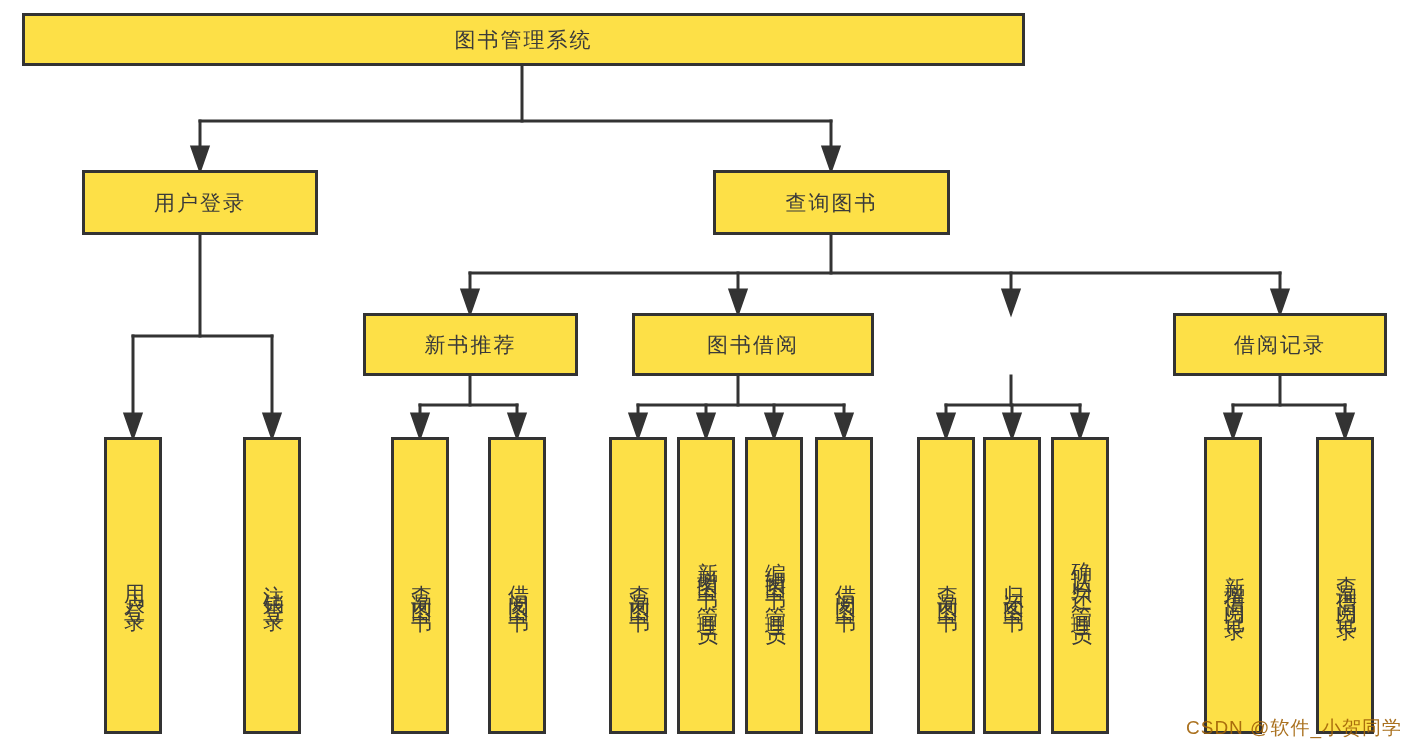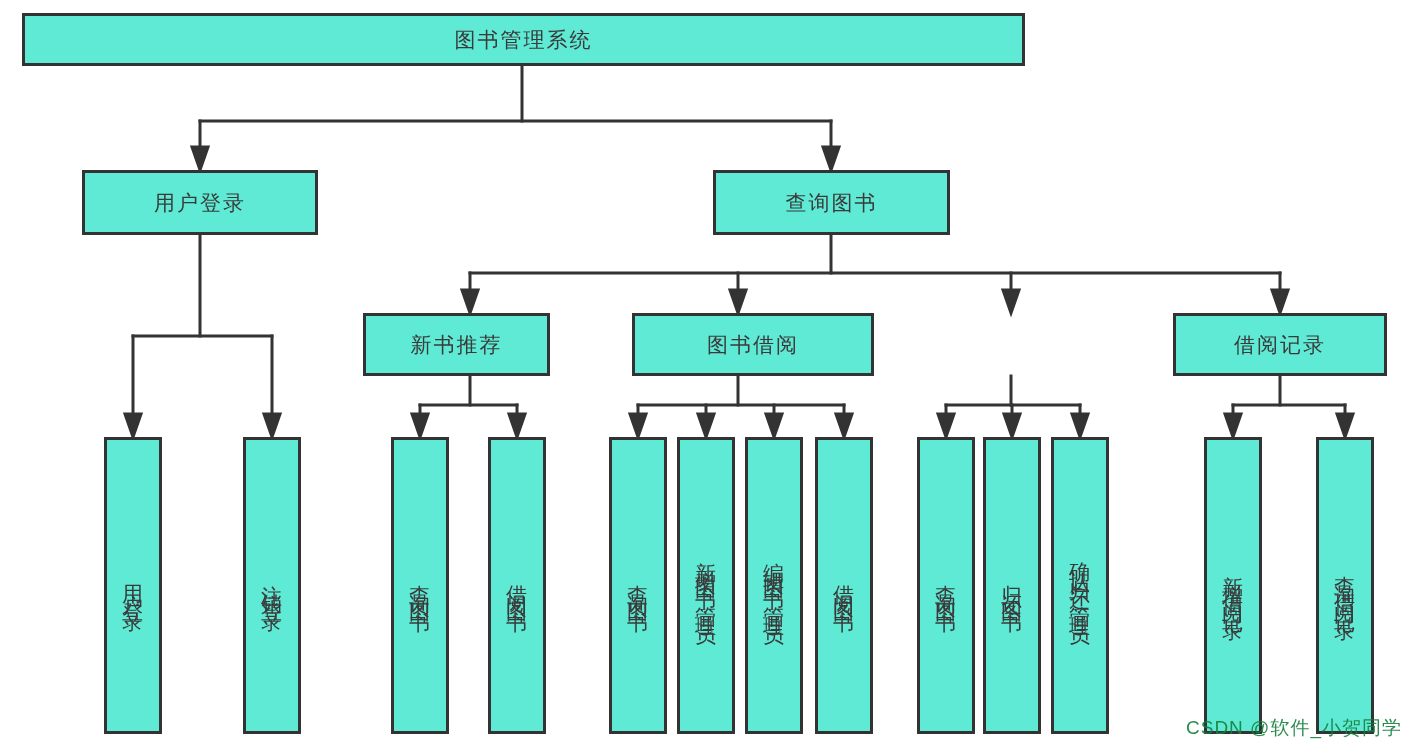--- a/index.html
+++ b/index.html
@@ -2,34 +2,34 @@
 <html><head>
 <meta charset="utf-8">
 <style>
   html,body{margin:0;padding:0;background:#ffffff;}
   .stage{
     position:relative;width:1405px;height:747px;background:#ffffff;
     font-family:"Liberation Sans","DejaVu Sans",sans-serif;overflow:hidden;
   }
   svg.wires{position:absolute;left:0;top:0;width:1405px;height:747px;}
   .box{
-    position:absolute;box-sizing:border-box;border:3px solid #333333;background:#5eead4;
+    position:absolute;box-sizing:border-box;border:3px solid #333333;background:#fde047;
     display:flex;align-items:center;justify-content:center;
-    color:#3a3a3a;font-size:21px;letter-spacing:2px;text-align:center;
+    color:#3a3a3a;font-size:21px;letter-spacing:2px;text-align:center;font-family:Liberation Mono, monospace;
   }
   .lvl1{top:170px;height:65px;}
   .lvl2{top:313px;height:63px;}
   .leaf{
     top:437px;height:297px;width:58px;
     writing-mode:vertical-rl;text-orientation:mixed;
     font-size:21px;letter-spacing:9px;line-height:1;
   }
   .watermark{
     position:absolute;left:1186px;top:715px;white-space:nowrap;
-    font-size:19px;color:#15803d;letter-spacing:1px;z-index:5;opacity:.9;
+    font-size:19px;color:#a16207;letter-spacing:1px;z-index:5;opacity:.9;
   }
 </style>
 </head>
 <body>
 
 <div class="stage">
 
   <svg class="wires" viewBox="0 0 1405 747" stroke="#333333" stroke-width="3" stroke-linecap="square" fill="#333333">
     <g>
       <line x1="522" y1="66" x2="522" y2="121"></line>
@@ -97,21 +97,21 @@
       <line x1="1345" y1="405" x2="1345" y2="414"></line>
       <polygon points="1337,414 1353,414 1345,437"></polygon>
     </g>
   </svg>
 
   <div class="box" style="left:22px;top:13px;width:1003px;height:53px">图书管理系统</div>
 
   <div class="box lvl1" style="left:82px;width:236px">用户登录</div>
   <div class="box lvl1" style="left:713px;width:237px">查询图书</div>
 
-  <div class="box lvl2" style="left:363px;width:187px">新书推荐</div>
+  <div class="box lvl2" style="left:363px;width:215px">新书推荐</div>
   <div class="box lvl2" style="left:632px;width:242px">图书借阅</div>
   <div class="box lvl2" style="left:1173px;width:214px">借阅记录</div>
 
   <div class="box leaf" style="left:104px">用户登录</div>
   <div class="box leaf" style="left:243px">注销登录</div>
 
   <div class="box leaf" style="left:391px">查询图书</div>
   <div class="box leaf" style="left:488px">借阅图书</div>
 
   <div class="box leaf" style="left:609px">查询图书</div>

